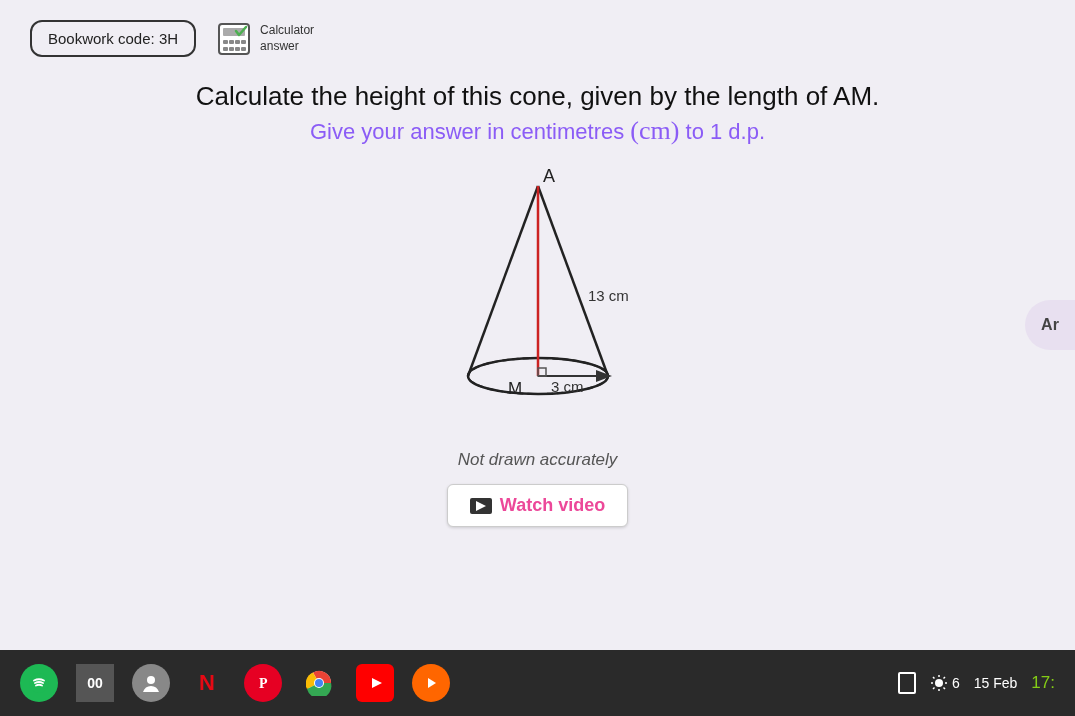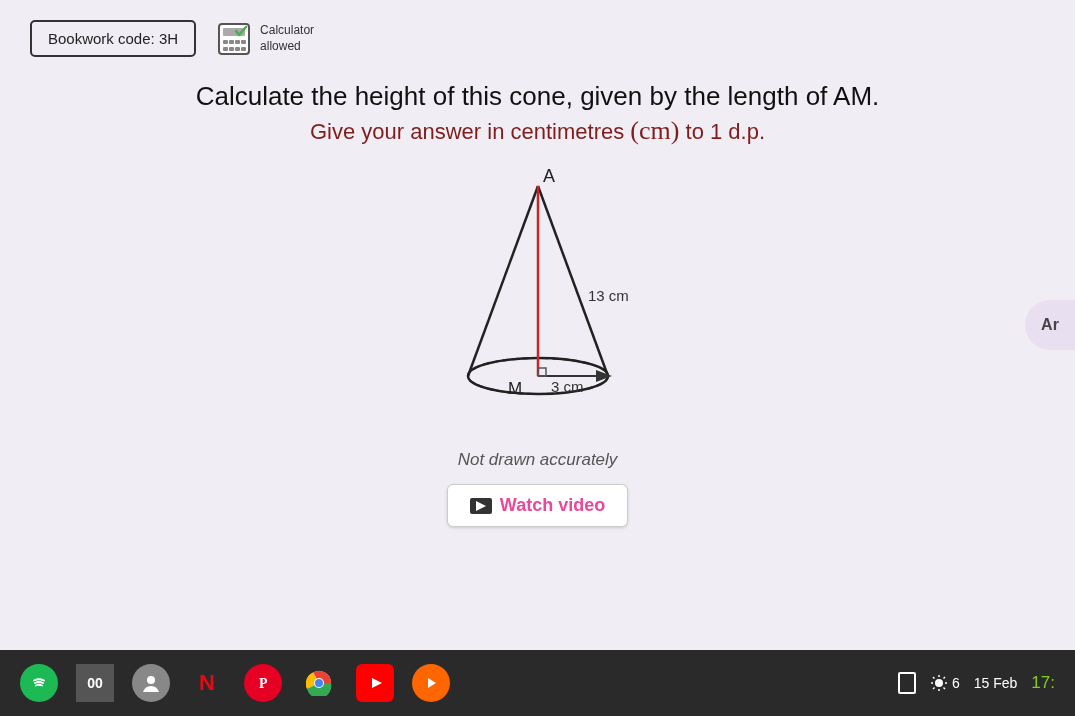--- a/index.html
+++ b/index.html
@@ -30,21 +30,21 @@
       margin-bottom: 24px;
     }
 
     .bookwork-code {
       border: 2px solid #333;
       padding: 8px 16px;
       font-size: 15px;
       font-weight: 500;
       color: #222;
       background: transparent;
-      border-radius: 5px;
+      border-radius: 12px;
     }
 
     .calculator-badge {
       display: flex;
       align-items: center;
       gap: 8px;
     }
 
     .calculator-icon {
       width: 36px;
@@ -65,21 +65,21 @@
 
     .question-line1 {
       font-size: 26px;
       color: #111;
       font-weight: 400;
       margin-bottom: 4px;
     }
 
     .question-line2 {
       font-size: 22px;
-      color: #7f1d1d;
+      color: #8b5cf6;
       font-weight: 400;
     }
 
     .question-line2 .cm-large {
       font-size: 26px;
       font-family: 'Times New Roman', serif;
     }
 
     
     .diagram-area {
@@ -223,21 +223,21 @@
         <rect x="7" y="26" width="5" height="4" rx="1" fill="#888"></rect>
         <rect x="13" y="26" width="5" height="4" rx="1" fill="#888"></rect>
         <rect x="19" y="26" width="5" height="4" rx="1" fill="#888"></rect>
         <rect x="25" y="26" width="5" height="4" rx="1" fill="#888"></rect>
 
         <path d="M20 10 L23 14 L30 6" stroke="#4CAF50" stroke-width="2.5" fill="none" stroke-linecap="round" stroke-linejoin="round"></path>
       </svg>
 
       <div class="calculator-text">
         <div>Calculator</div>
-        <div>allowed</div>
+        <div>answer</div>
       </div>
     </div>
   </div>
 
   <div class="question-area">
     <div class="question-line1">Calculate the height of this cone, given by the length of AM.</div>
     <div class="question-line2">
       <span>Give your answer in centimetres </span><span class="cm-large">(cm)</span><span> to 1 d.p.</span>
     </div>
   </div>

